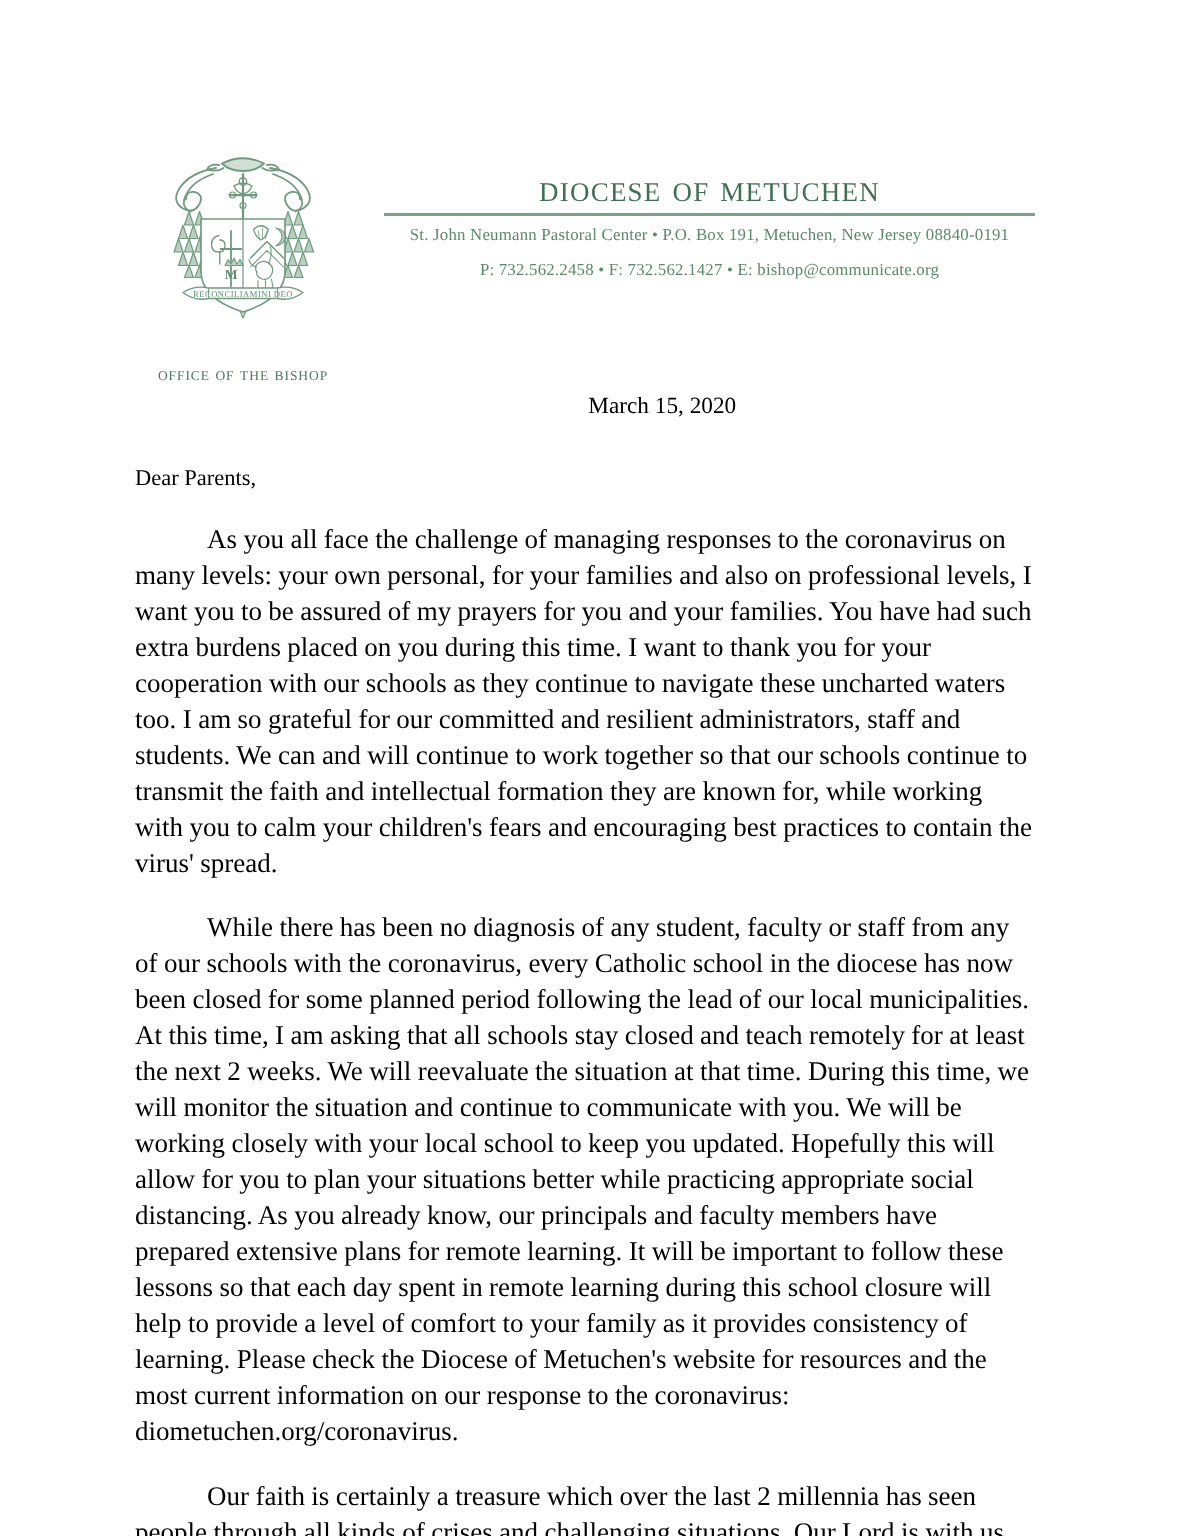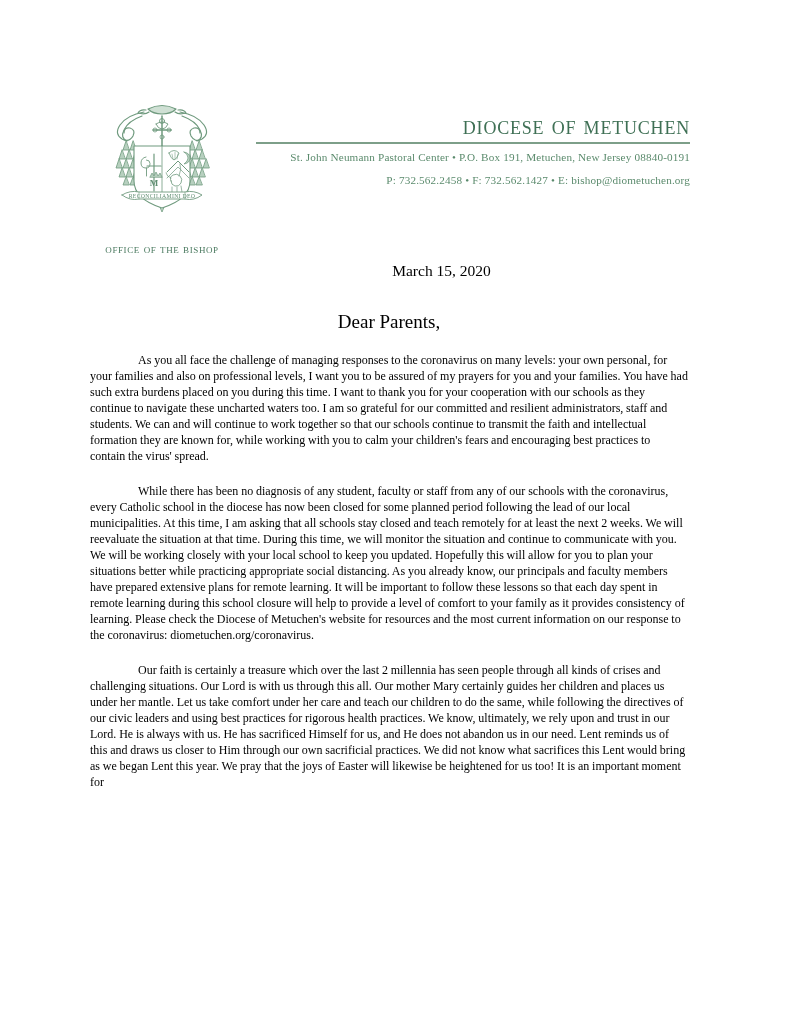--- a/index.html
+++ b/index.html
@@ -54,21 +54,21 @@
     text-transform: lowercase;
     white-space: nowrap;
   }
   .office-of-bishop::first-letter { }
 
   .masthead {
     position: absolute;
     left: 256px;
     top: 112px;
     width: 434px;
-    text-align: right;
+    text-align: center;
   }
   .diocese-title {
     font-family: "Liberation Serif", "DejaVu Serif", serif;
     font-size: 26px;
     color: #3f7055;
     font-variant: small-caps;
     text-transform: lowercase;
     letter-spacing: 0.8px;
     line-height: 1.05;
     white-space: nowrap;
@@ -97,26 +97,25 @@
     width: 598px;
   }
   .date-line {
     text-align: center;
     font-size: 15.5px;
     padding-left: 105px;
     line-height: 1.2;
   }
   .salutation {
     margin-top: 30px;
-    font-size: 19px;
-    text-align: center;
+    font-size: 15px;
   }
   .para {
     margin-top: 19px;
-    font-size: 12px;
+    font-size: 18px;
     line-height: 1.335;
     text-indent: 48px;
     text-align: left;
     word-spacing: -0.2px;
   }
 </style>
 </head>
 <body>
 
 <div class="page">
@@ -211,21 +210,21 @@
           <text x="132" y="200" font-family="Liberation Serif, serif" font-size="11.5" letter-spacing="0.6" fill="#5f8d71" stroke="none" text-anchor="middle">RECONCILIAMINI DEO</text>
         </g>
       </svg>
       <div class="office-of-bishop">Office of the Bishop</div>
     </div>
 
     <div class="masthead">
       <div class="diocese-title">Diocese of Metuchen</div>
       <div class="masthead-rule"></div>
       <div class="addr-line">St. John Neumann Pastoral Center  •  P.O. Box 191, Metuchen, New Jersey 08840-0191</div>
-      <div class="addr-line">P: 732.562.2458  •  F: 732.562.1427  •  E: bishop@diometuchen.org</div>
+      <div class="addr-line">P: 732.562.2458  •  F: 732.562.1427  •  E: bishop@communicate.org</div>
     </div>
   </div>
 
   <div class="letter-body">
     <div class="date-line">March 15, 2020</div>
 
     <div class="salutation">Dear Parents,</div>
 
     <p class="para">As you all face the challenge of managing responses to the coronavirus on many levels: your own personal, for your families and also on professional levels, I want you to be assured of my prayers for you and your families. You have had such extra burdens placed on you during this time. I want to thank you for your cooperation with our schools as they continue to navigate these uncharted waters too. I am so grateful for our committed and resilient administrators, staff and students. We can and will continue to work together so that our schools continue to transmit the faith and intellectual formation they are known for, while working with you to calm your children's fears and encouraging best practices to contain the virus' spread.</p>
 

